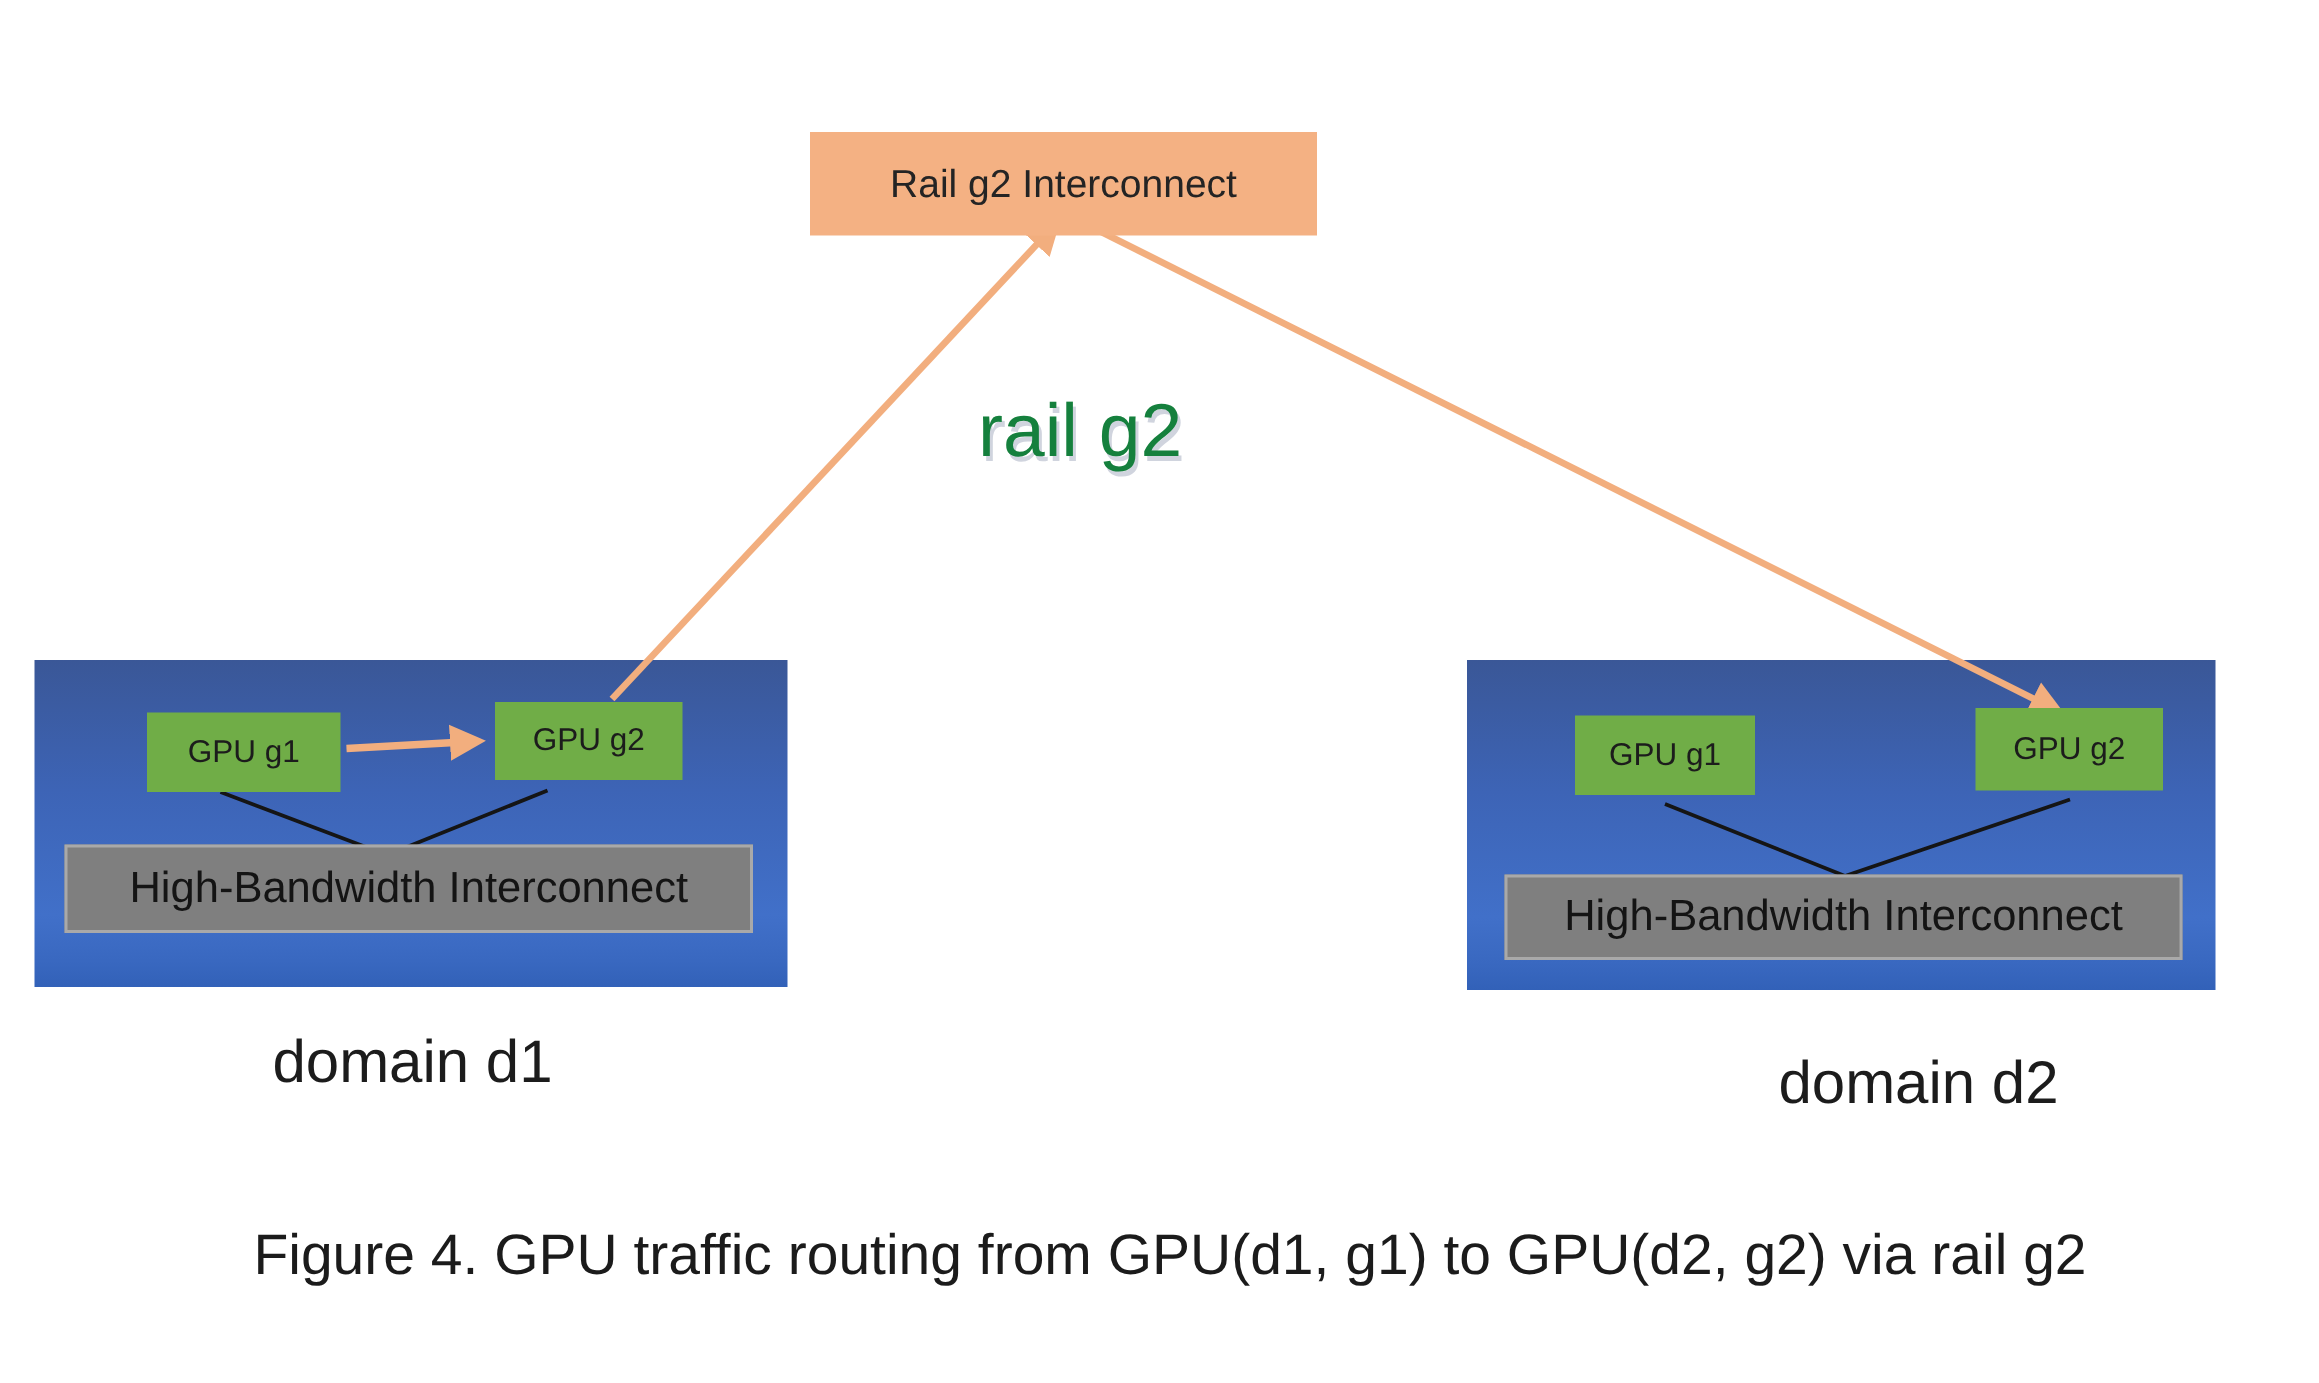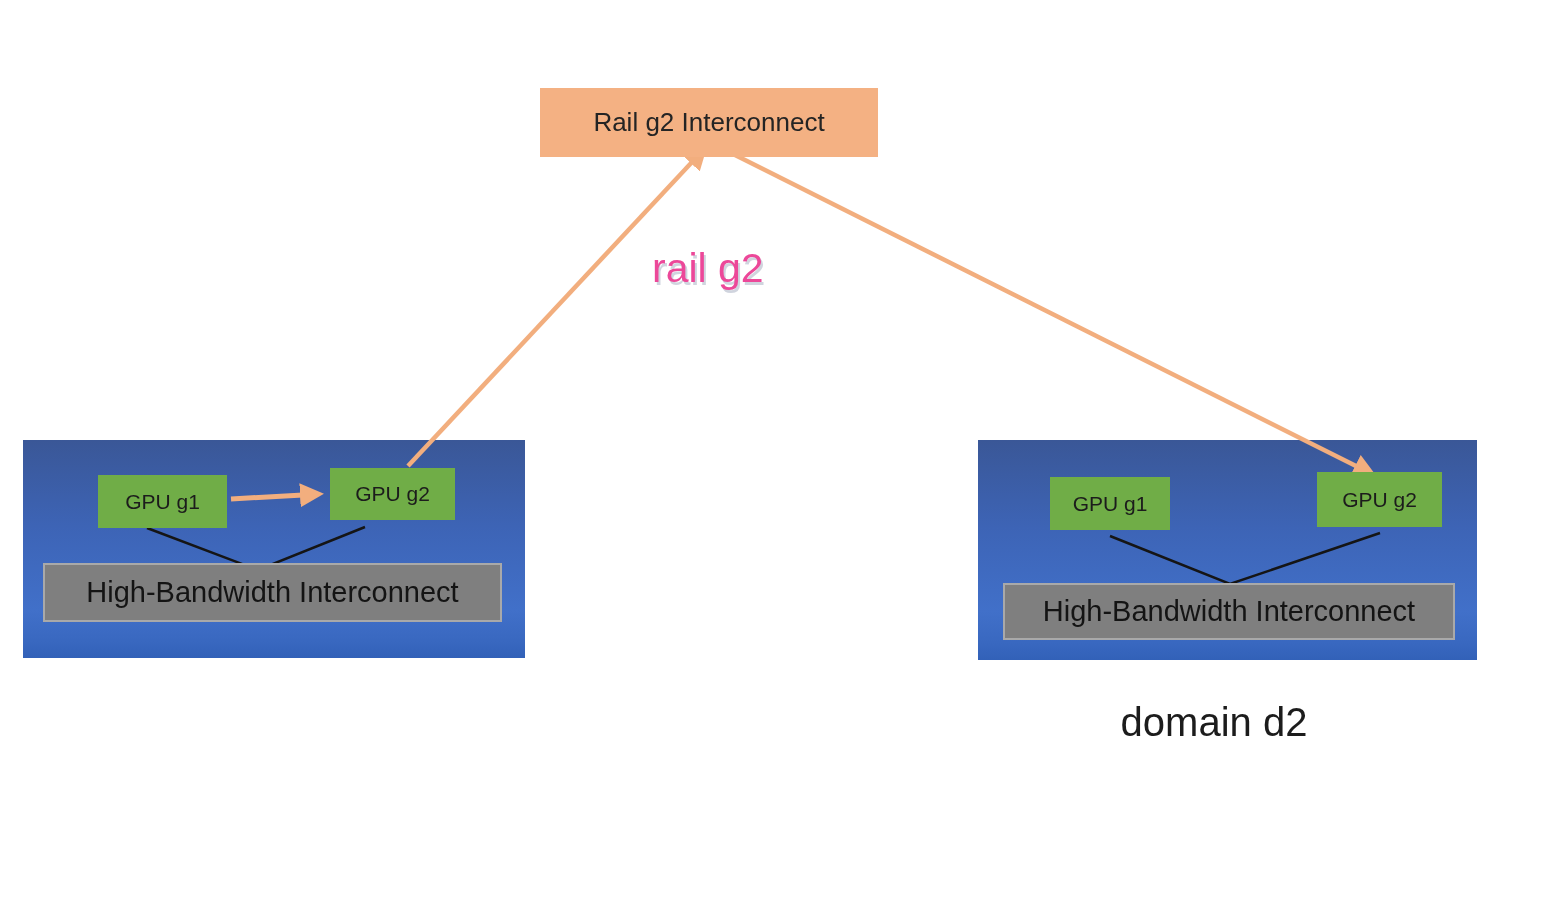--- a/index.html
+++ b/index.html
@@ -20,23 +20,23 @@
   .rail-box {
     left: 540px; top: 88px;
     width: 338px; height: 69px;
     background: #f4b183;
     display: flex; align-items: center; justify-content: center;
     font-size: 26px;
     color: #242424;
   }
 
   .rail-edge-label {
-    left: 652px; top: 245px;
-    font-size: 41px;
-    color: #ec4899;
+    left: 652px; top: 258px;
+    font-size: 50px;
+    color: #15803d;
     text-shadow: 2px 3px 0 rgba(150,160,182,0.45);
     white-space: nowrap;
   }
 
   .domain-box {
     background: linear-gradient(180deg, #3a5797 0%, #3d64b6 40%, #4170c9 78%, #3968c0 92%, #3261b8 100%);
   }
   .domain-box.d1 { left: 23px;  top: 440px; width: 502px; height: 218px; }
   .domain-box.d2 { left: 978px; top: 440px; width: 499px; height: 220px; }
 
@@ -62,21 +62,21 @@
   }
   .hbi-box.d1 { left: 43px;   top: 563px; width: 459px; height: 59px; }
   .hbi-box.d2 { left: 1003px; top: 583px; width: 452px; height: 57px; }
 
   .domain-label {
     font-size: 40px;
     color: #1c1c1c;
     text-align: center;
   }
   .domain-label.d1 { left: 25px;   top: 686px; width: 500px; }
-  .domain-label.d2 { left: 969px; top: 700px; width: 490px; }
+  .domain-label.d2 { left: 1034px; top: 700px; width: 490px; }
 
   .caption {
     left: 80px; top: 816px;
     width: 1400px;
     text-align: center;
     font-size: 38px;
     color: #1b1b1b;
     white-space: nowrap;
   }
 
@@ -119,26 +119,28 @@
 
   <div class="abs gpu-box d1g1">
     <span>GPU g1</span>
   </div>
   <div class="abs gpu-box d1g2">
     <span>GPU g2</span>
   </div>
   <div class="abs hbi-box d1">
     <span>High-Bandwidth Interconnect</span>
   </div>
+  <div class="abs domain-label d1">domain d1</div>
 
   <div class="abs gpu-box d2g1">
     <span>GPU g1</span>
   </div>
   <div class="abs gpu-box d2g2">
     <span>GPU g2</span>
   </div>
   <div class="abs hbi-box d2">
     <span>High-Bandwidth Interconnect</span>
   </div>
   <div class="abs domain-label d2">domain d2</div>
 
+  <div class="abs caption">Figure 4. GPU traffic routing from GPU(d1, g1) to GPU(d2, g2) via rail g2</div>
 
 </div>
 
 </body></html>

